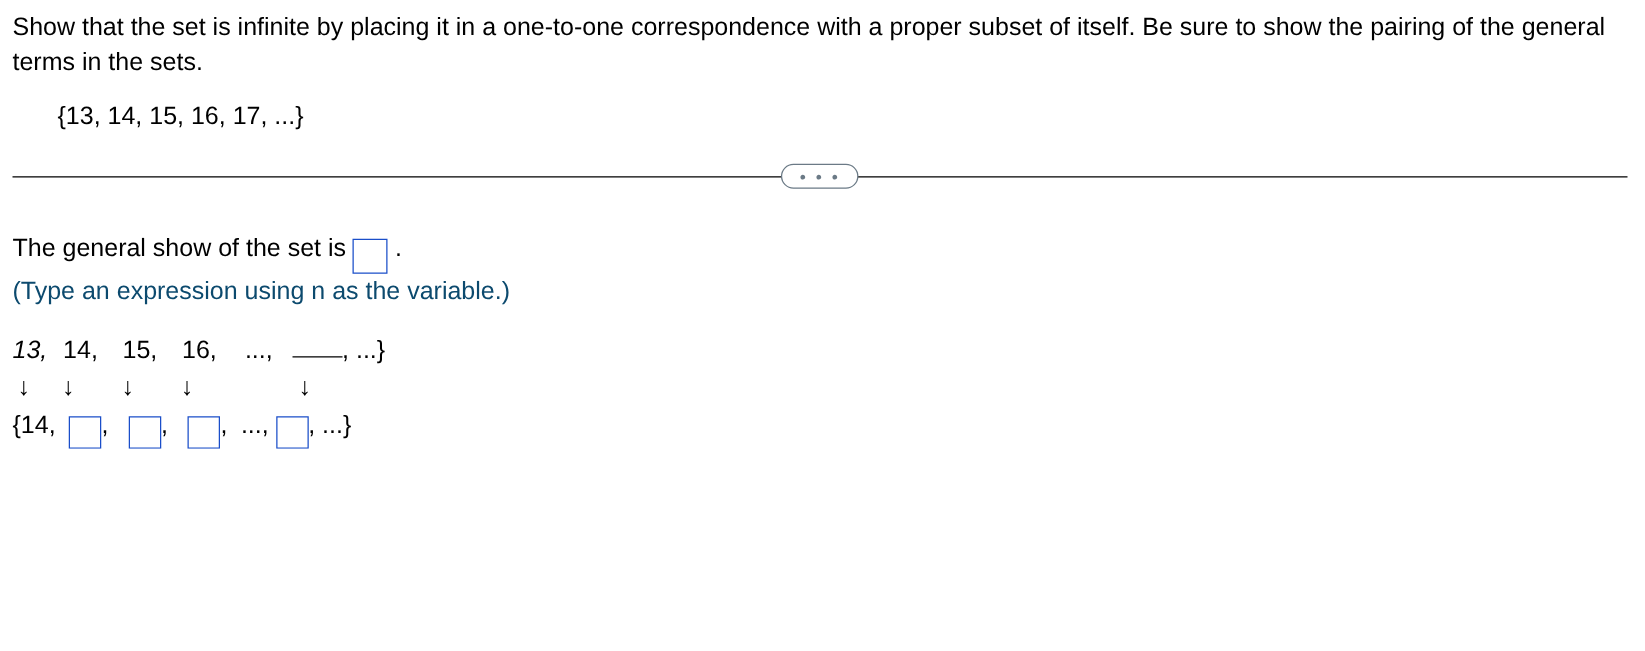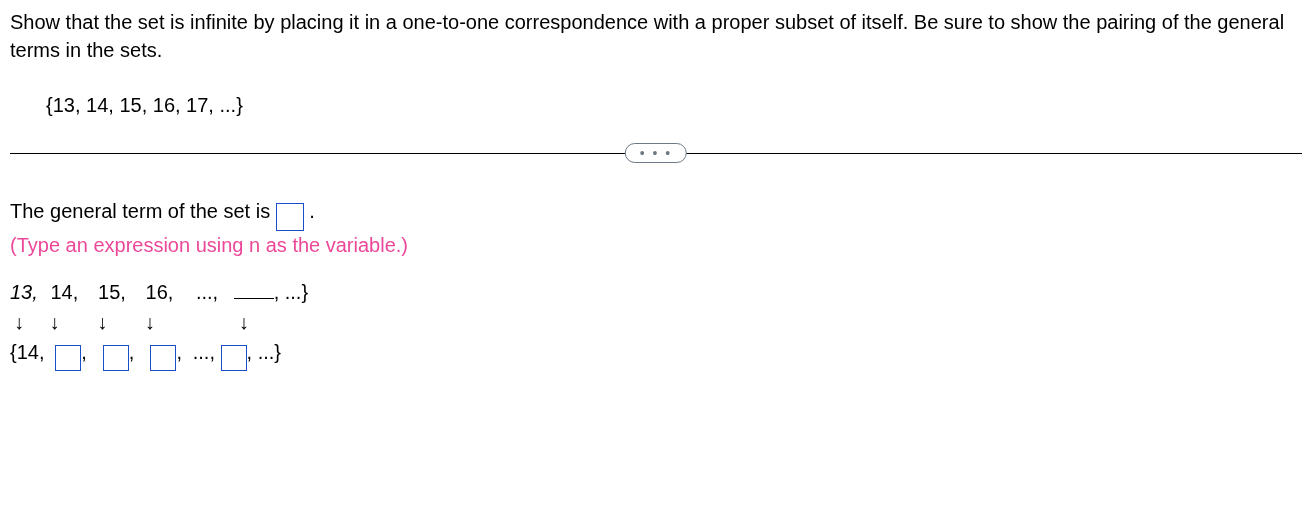--- a/index.html
+++ b/index.html
@@ -11,21 +11,21 @@
     color: #000;
     background: #fff;
   }
   .container {
     padding: 8px 14px 0 10px;
   }
   .qtext {
     line-height: 1.4;
   }
   .indent {
-    margin: 30px 0 22px 36px;
+    margin: 18px 0 22px 36px;
   }
   .divider-wrap {
     position: relative;
     height: 30px;
     margin: 0 0 28px 0;
   }
   .divider-line {
     position: absolute;
     left: 0; right: 0; top: 14px;
     border-top: 1px solid #000;
@@ -61,21 +61,21 @@
     width: 24px;
     height: 24px;
     border: 1px solid #1a4ec9;
     background: #fff;
     vertical-align: -4px;
     padding: 0;
     font-size: 16px;
     text-align: center;
   }
   .hint {
-    color: #ec4899;
+    color: #0c4a6e;
   }
   .sect {
     margin-bottom: 18px;
     line-height: 1.4;
   }
   .map-block {
     font-size: 20px;
     line-height: 1.5;
   }
   .row1 span.cell, .row2 span.cell, .row3 span.cell {
@@ -100,21 +100,21 @@
   <div class="qtext">Show that the set is infinite by placing it in a one-to-one correspondence with a proper subset of itself. Be sure to show the pairing of the general terms in the sets.</div>
 
   <div class="indent">{13, 14, 15, 16, 17, ...}</div>
 
   <div class="divider-wrap">
     <div class="divider-line"></div>
     <div class="divider-pill">• • •</div>
   </div>
 
   <div class="sect">
-    <span>The general term of the set is </span>
+    <span>The general show of the set is </span>
     <input class="answer-box" style="">
     <span>.</span>
     <br>
     <span class="hint">(Type an expression using n as the variable.)</span>
   </div>
 
 
   <div class="map-block">
     <div class="row1">
       <span class="cell nar" style="min-width:0;font-style:italic;">13,</span>

